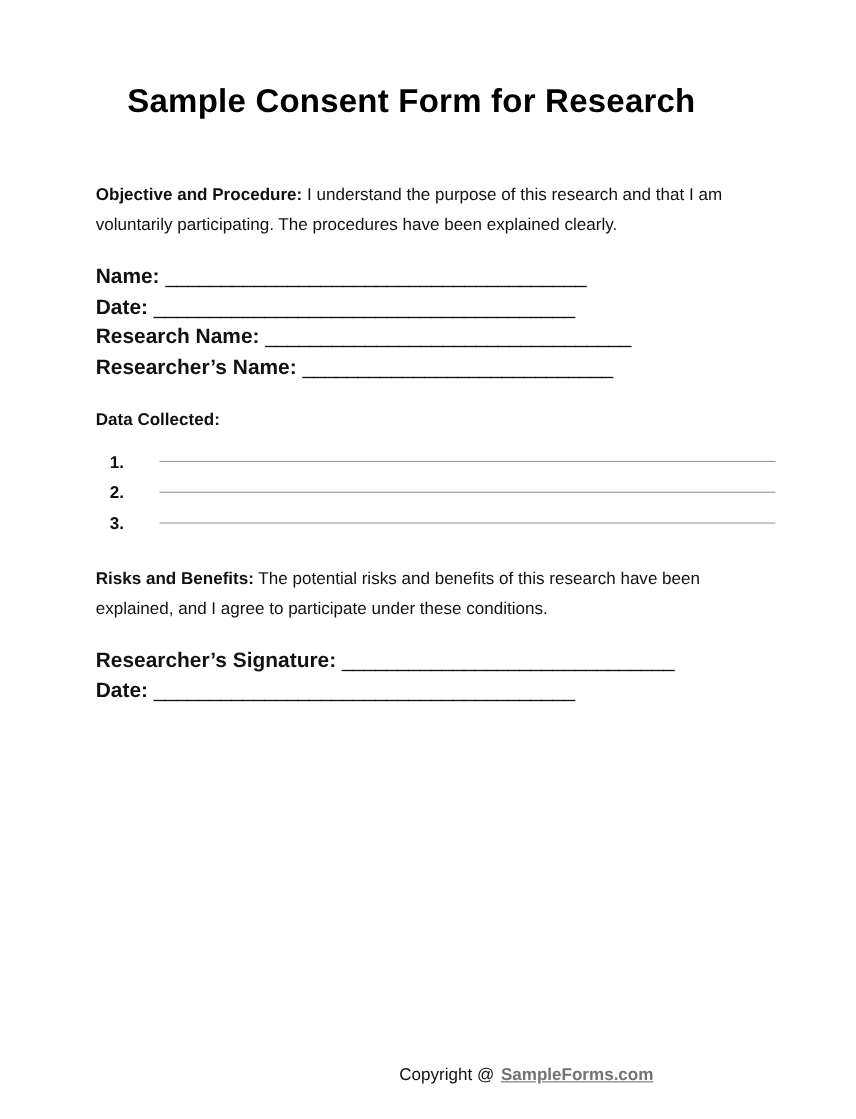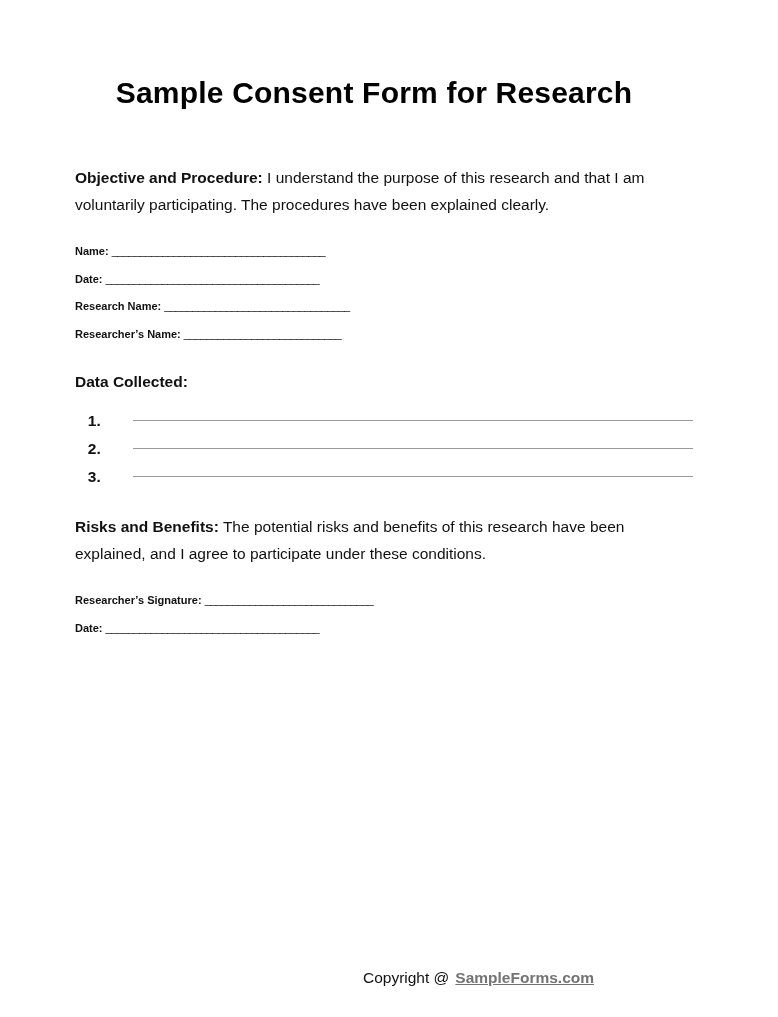--- a/index.html
+++ b/index.html
@@ -27,35 +27,36 @@
     font-weight: bold;
     color: #000000;
     margin: 0;
     padding-top: 76px;
     letter-spacing: 0.2px;
   }
   .content {
     margin-top: 54px;
     padding-left: 75px;
     padding-right: 78px;
+    margin-left: 12px;
   }
   .para {
     font-size: 15.5px;
     line-height: 27px;
     margin: 0 0 20px 0;
     color: #111111;
   }
   .para .lead {
     font-weight: bold;
   }
   .field-block {
     margin: 0 0 20px 0;
   }
   .field-line {
-    font-size: 11px;
+    font-size: 19px;
     line-height: 27.5px;
     white-space: nowrap;
     color: #111111;
   }
   .field-label {
     font-weight: bold;
   }
   .blank {
     font-weight: normal;
     letter-spacing: -0.5px;

